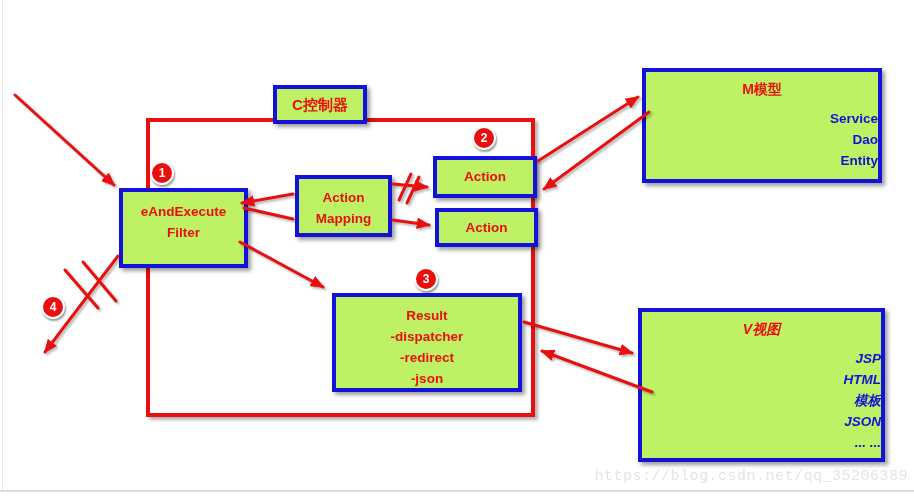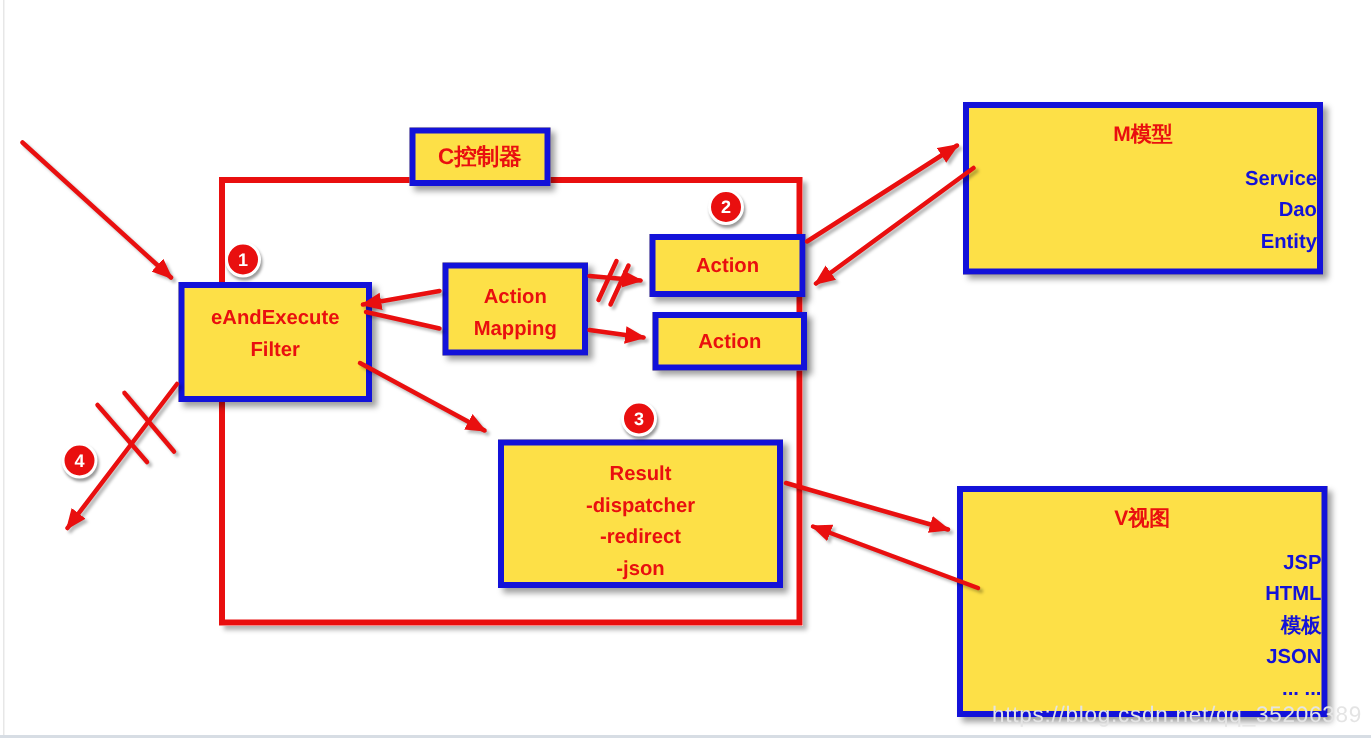--- a/index.html
+++ b/index.html
@@ -9,56 +9,56 @@
   }
   .edge-left{position:absolute;left:2px;top:0;width:1px;height:490px;background:#e7e7e7;}
   .edge-bottom{position:absolute;left:0;top:490px;width:914px;height:2px;background:#d7dde4;}
 
   .bigrect{
     position:absolute;left:146px;top:118px;width:381px;height:291px;
     border:4px solid #e90f0f;background:transparent;
     box-shadow:3px 3px 3px rgba(0,0,0,0.30);
   }
   .bluebox{
-    position:absolute;background:#fde047;border:4px solid #1312d9;
+    position:absolute;background:#bef264;border:4px solid #1312d9;
     box-shadow:3px 3px 4px rgba(0,0,0,0.38);
     color:#e90f0f;font-weight:bold;text-align:center;box-sizing:border-box;
   }
   .bluebox .t-red{color:#e90f0f;}
   .bluebox .t-blue{color:#1312d9;text-align:right;}
 
   .b-clabel{left:273px;top:85px;width:94px;height:39px;font-size:15px;line-height:31px;}
   .b-filter{left:119px;top:188px;width:129px;height:80px;font-size:13.5px;padding-top:9px;line-height:21px;}
   .b-mapping{left:295px;top:175px;width:97px;height:62px;font-size:13.5px;padding-top:8px;line-height:21px;}
   .b-action1{left:433px;top:156px;width:104px;height:42px;font-size:13.5px;line-height:34px;}
   .b-action2{left:435px;top:208px;width:103px;height:39px;font-size:13.5px;line-height:31px;}
   .b-result{left:332px;top:293px;width:190px;height:99px;font-size:13.5px;padding-top:8px;line-height:21px;}
   .b-model{left:642px;top:68px;width:240px;height:115px;font-size:13.5px;padding-top:9px;}
-  .b-view{left:638px;top:324px;width:247px;height:154px;font-size:13.5px;padding-top:9px;}
+  .b-view{left:638px;top:308px;width:247px;height:154px;font-size:13.5px;padding-top:9px;font-style:italic;}
   .box-title{font-size:14px;margin-bottom:9px;}
   .box-item{line-height:21px;font-size:13.5px;}
 
   svg.arrows{position:absolute;left:0;top:0;width:914px;height:497px;pointer-events:none;
     filter:drop-shadow(2px 2px 1px rgba(0,0,0,0.28));}
   svg.arrows line{stroke:#e90f0f;stroke-width:3;stroke-linecap:round;}
 
   .badge{
     position:absolute;width:20px;height:20px;border-radius:50%;
     background:#e90f0f;border:2px solid #ffffff;
     box-shadow:1px 2px 2px rgba(0,0,0,0.40);
     color:#ffffff;font-size:12px;font-weight:bold;text-align:center;line-height:20px;
   }
   .badge1{left:150px;top:161px;}
   .badge2{left:472px;top:126px;}
   .badge3{left:414px;top:267px;}
   .badge4{left:41px;top:295px;}
 
   .watermark{
     position:absolute;right:6px;top:468px;color:#e4e4e4;font-size:15px;
-    letter-spacing:0.5px;font-family:Liberation Sans, sans-serif;
+    letter-spacing:0.5px;font-family:Liberation Mono, monospace;
   }
 </style>
 </head>
 <body>
 
 <div id="stage">
 
   <div class="edge-left"></div>
 
   <div class="bigrect"></div>

